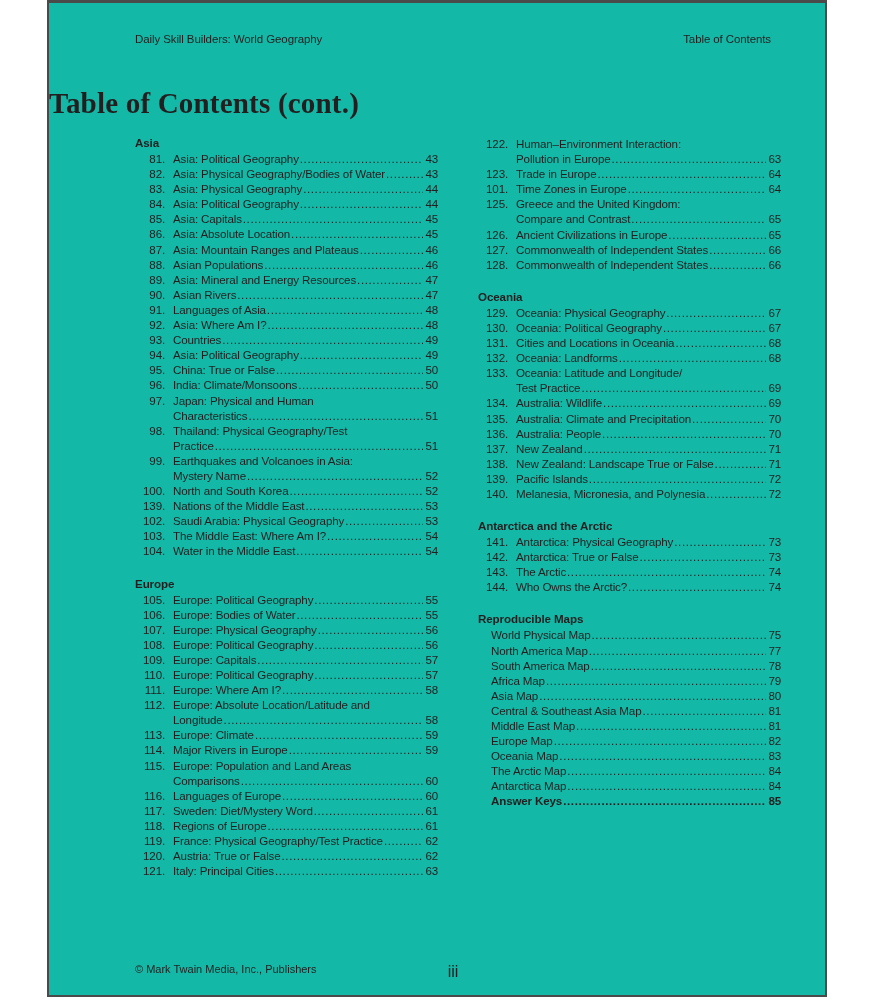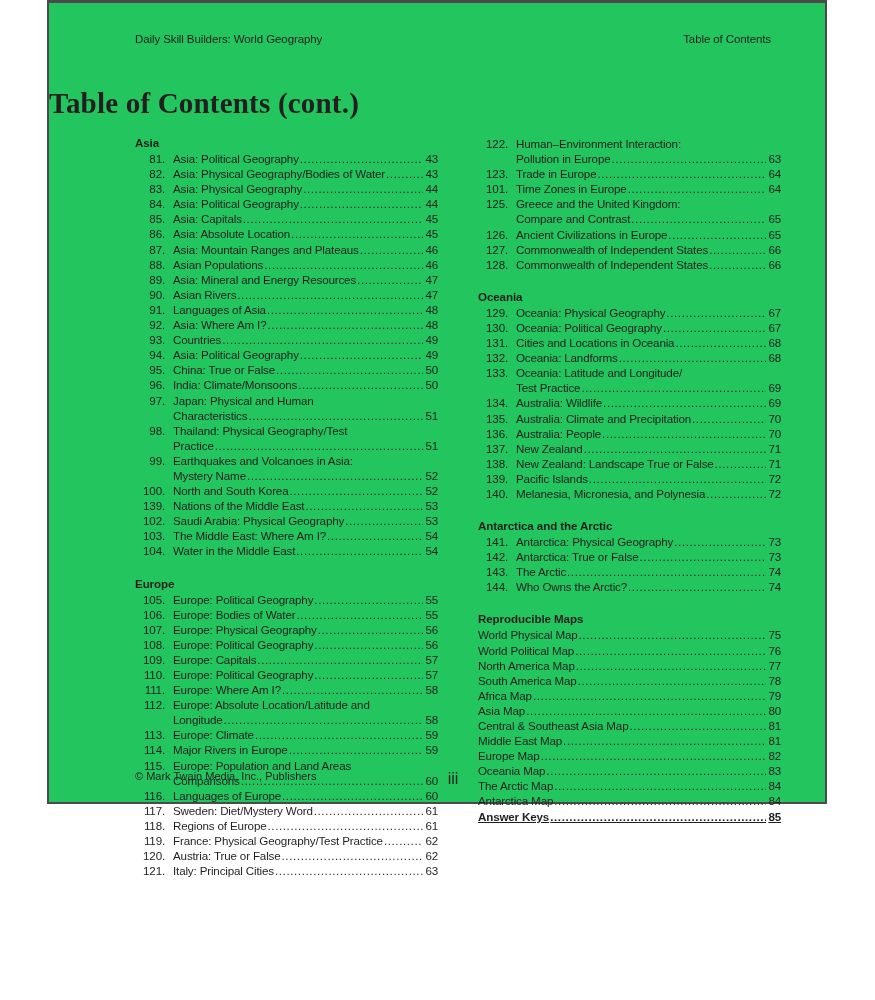--- a/index.html
+++ b/index.html
@@ -12,25 +12,25 @@
     height: 1000px;
     font-family: "Liberation Sans", sans-serif;
     color: #231f20;
     overflow: hidden;
   }
   .page {
     position: absolute;
     left: 47px;
     top: 0px;
     width: 780px;
-    height: 804px;
+    height: 997px;
     border: 2px solid #4a4a4a;
     border-top: 3px solid #4a4a4a;
     box-sizing: border-box;
-    background: #22c55e;
+    background: #14b8a6;
   }
   .page-inner {
     position: relative;
     width: 100%;
     height: 100%;
   }
 
   
   .runhead {
     position: absolute;
@@ -125,27 +125,26 @@
   }
   .leader::before {
     content: "....................................................................................................";
   }
   .pg {
     flex: 0 0 auto;
     white-space: nowrap;
     padding-left: 1px;
     text-align: right;
   }
-  li.entry.plain .body-wrap { margin-left: 0; }
+  li.entry.plain .body-wrap { margin-left: 13px; }
 
   .answer-keys {
     margin-top: 15px;
     font-weight: bold;
     font-size: 11.8px;
-    text-decoration: underline;
   }
   .answer-keys .leader { letter-spacing: 0.6px; }
 
   
   .footer {
     position: absolute;
     left: 86px;
     right: 40px;
     bottom: 32px;
     font-size: 11px;
@@ -867,29 +866,20 @@
                 <span class="line">
                   <span class="label">World Physical Map</span>
                   <span class="leader"></span>
                   <span class="pg">75</span>
                 </span>
               </span>
             </li>
             <li class="entry plain">
               <span class="body-wrap">
                 <span class="line">
-                  <span class="label">World Political Map</span>
-                  <span class="leader"></span>
-                  <span class="pg">76</span>
-                </span>
-              </span>
-            </li>
-            <li class="entry plain">
-              <span class="body-wrap">
-                <span class="line">
                   <span class="label">North America Map</span>
                   <span class="leader"></span>
                   <span class="pg">77</span>
                 </span>
               </span>
             </li>
             <li class="entry plain">
               <span class="body-wrap">
                 <span class="line">
                   <span class="label">South America Map</span>

